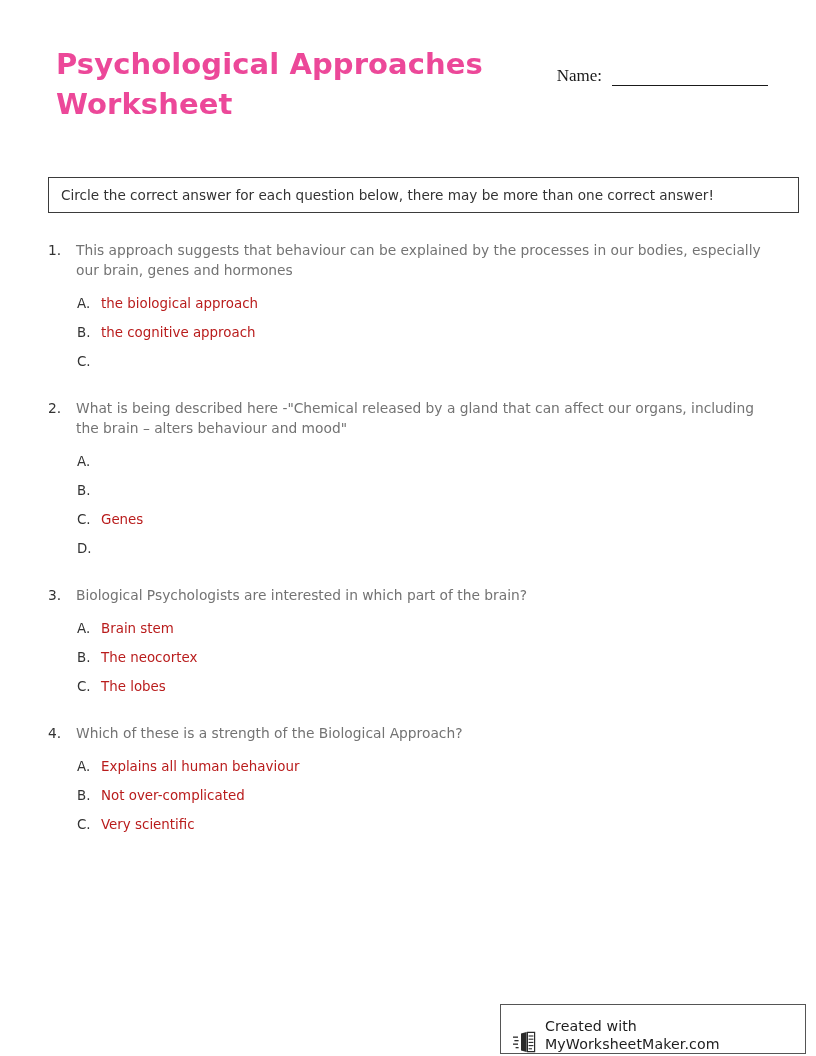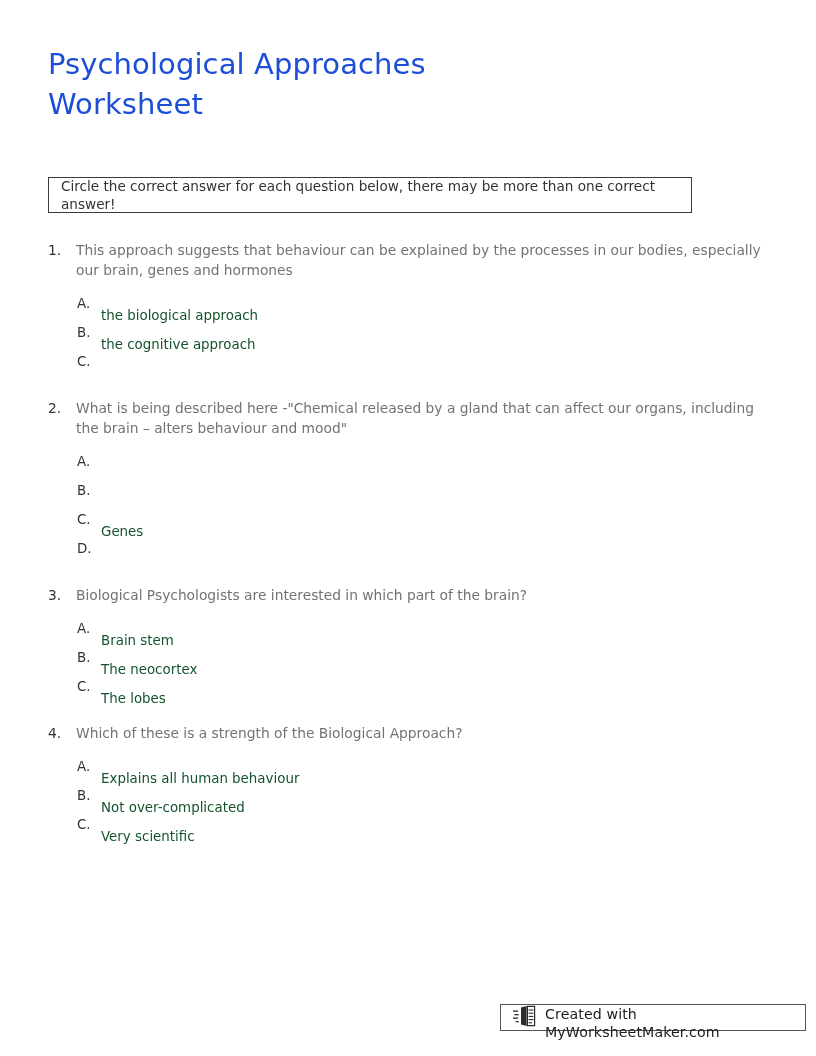--- a/index.html
+++ b/index.html
@@ -25,28 +25,28 @@
   
   .header {
     position: absolute;
     left: 48px;
     top: 44px;
     right: 48px;
     height: 96px;
   }
   .title {
     position: absolute;
-    left: 0;
+    left: 8px;
     top: 0;
     width: 470px;
     font-family: "DejaVu Sans", sans-serif;
     font-size: 29px;
-    font-weight: 400;
+    font-weight: 700;
     line-height: 40px;
-    color: #1d4ed8;
+    color: #ec4899;
     letter-spacing: 0.1px;
   }
   .namedate {
     position: absolute;
     right: 0;
     top: 6px;
     width: 260px;
   }
   .nd-row {
     display: flex;
@@ -65,21 +65,21 @@
     width: 156px;
     border-bottom: 1.6px solid #1a1a1a;
     height: 20px;
   }
 
   
   .instruction-box {
     position: absolute;
     left: 48px;
     top: 177px;
-    width: 644px;
+    width: 751px;
     height: 36px;
     box-sizing: border-box;
     border: 1.4px solid #3b3b3b;
     background: #ffffff;
     display: flex;
     align-items: center;
     padding: 0 12px;
   }
   .instruction-text {
     font-size: 13.6px;
@@ -128,36 +128,35 @@
     width: 24px;
     flex: 0 0 24px;
     font-size: 13.4px;
     line-height: 20px;
     color: #333333;
   }
   .opt-text {
     flex: 1 1 auto;
     font-size: 13.4px;
     line-height: 20px;
-    color: #14532d;
-    margin-top: 12px;
+    color: #b91c1c;
   }
 
   
   .footer-badge {
     position: absolute;
     left: 500px;
     top: 1004px;
     width: 306px;
-    height: 27px;
+    height: 50px;
     box-sizing: border-box;
     border: 1.3px solid #555555;
     background: #ffffff;
     display: flex;
-    align-items: flex-start;
+    align-items: flex-end;
     padding-left: 12px;
   }
   .badge-logo {
     width: 24px;
     height: 22px;
     flex: 0 0 24px;
     margin-right: 8px;
     display: block;
   }
   .badge-text {
@@ -169,20 +168,24 @@
 </style>
 </head>
 <body>
 
 <div class="page">
 
   <div class="header">
     <div class="title">Psychological Approaches Worksheet</div>
 
     <div class="namedate">
+      <div class="nd-row">
+        <span class="nd-label">Name:</span>
+        <span class="nd-line"></span>
+      </div>
     </div>
   </div>
 
   <div class="instruction-box">
     <span class="instruction-text">Circle the correct answer for each question below, there may be more than one correct answer!</span>
   </div>
 
   <div class="questions" id="questions-container">
       <div class="question">
         <div class="q-head">

